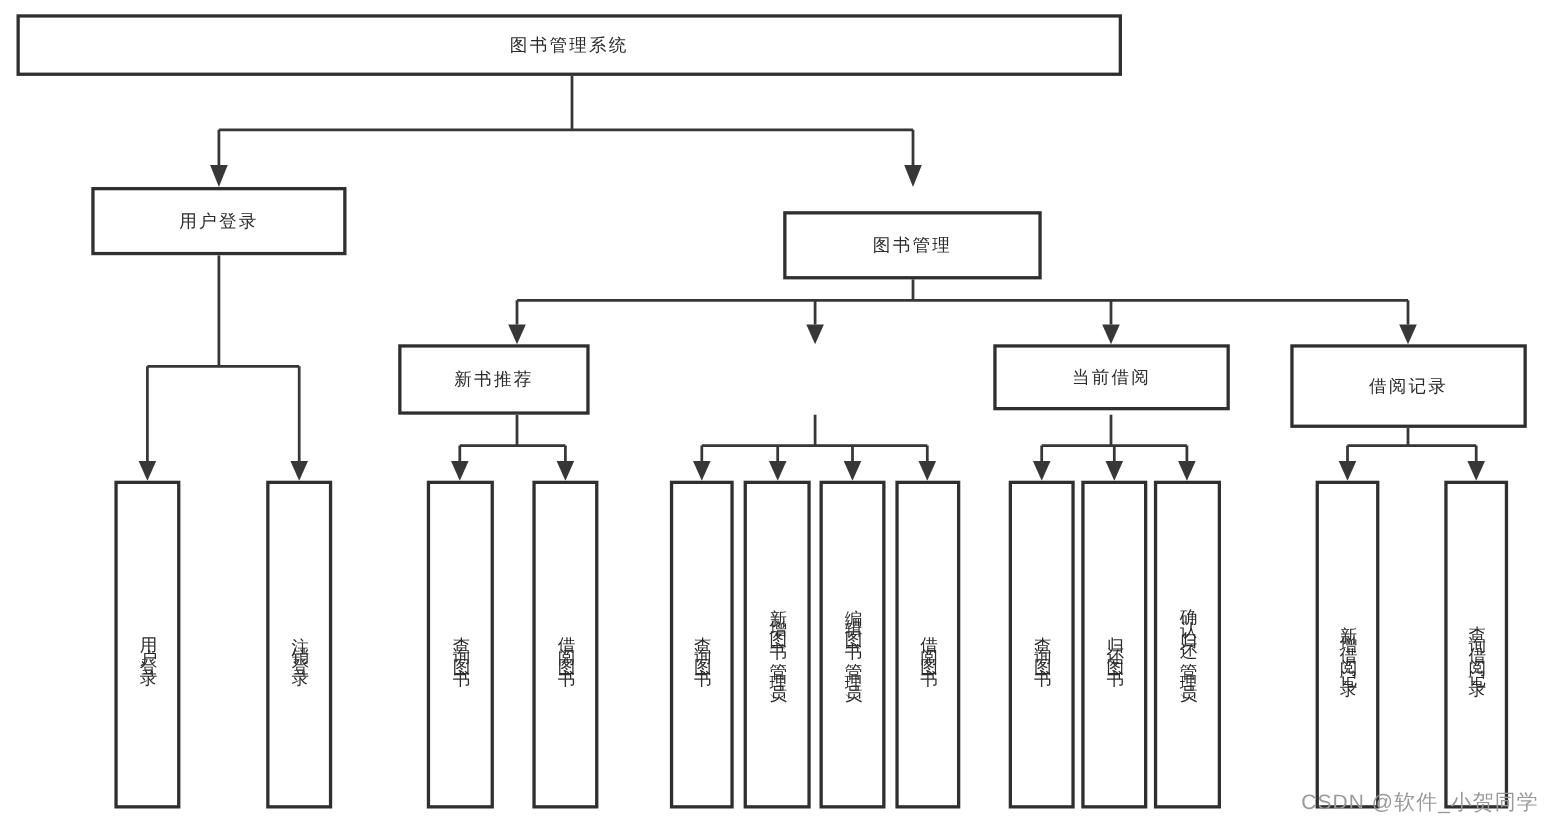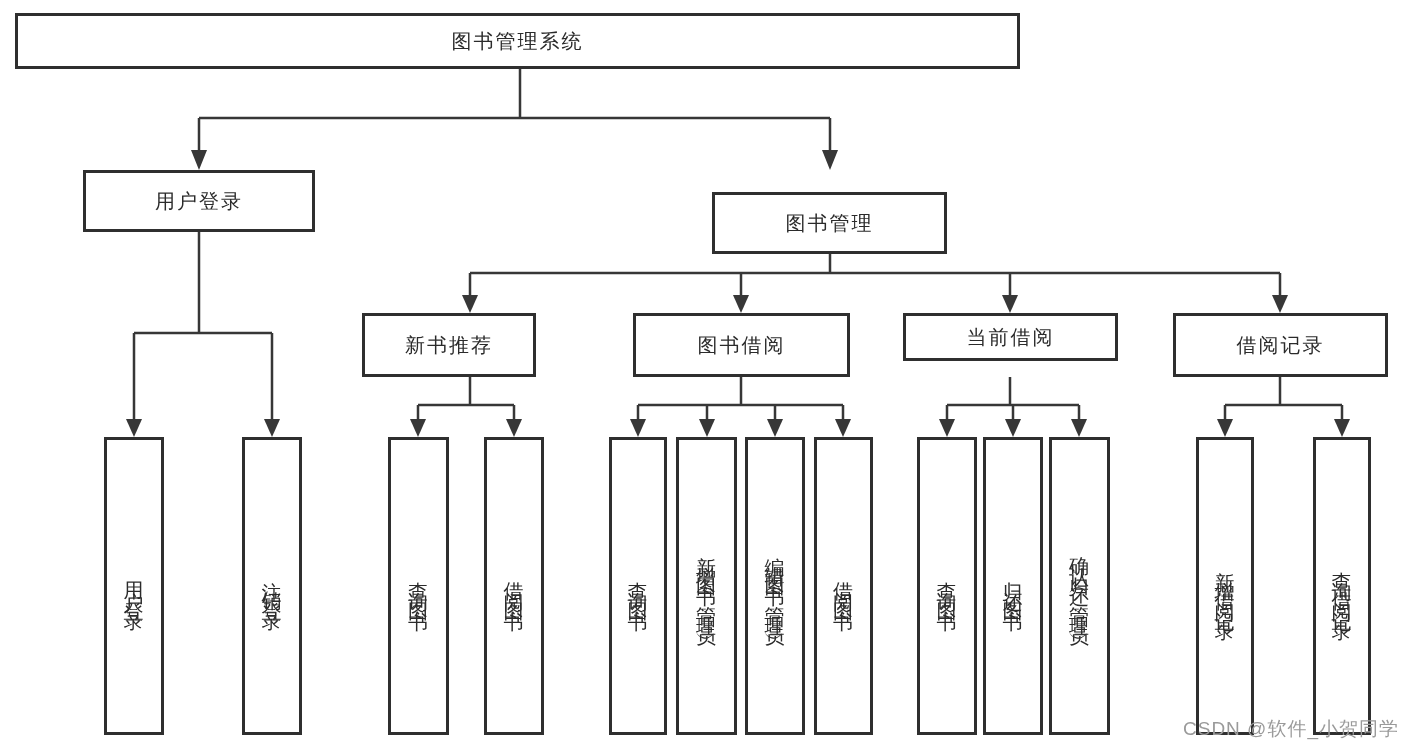--- a/index.html
+++ b/index.html
@@ -20,40 +20,40 @@
   .node {
     position: absolute;
     box-sizing: border-box;
     background: #ffffff;
     border: 3px solid #2f2f2f;
     color: #2b2b2b;
     display: flex;
     align-items: center;
     justify-content: center;
     z-index: 2;
-    font-size: 20px;
+    font-size: 16px;
     letter-spacing: 2px;
     white-space: nowrap;
   }
   .node.vert {
     writing-mode: vertical-rl;
     text-orientation: mixed;
     letter-spacing: 10px;
     white-space: normal;
     line-height: 1;
     padding: 10px 0;
   }
   
   #n-root   { left: 15px;   top: 13px;  width: 1005px; height: 56px; }
   #n-login  { left: 83px;   top: 170px; width: 232px;  height: 62px; }
   #n-mgmt   { left: 712px;  top: 170px; width: 235px;  height: 62px; margin-top: 22px; }
   #n-newrec { left: 362px;  top: 313px; width: 174px;  height: 64px; }
   #n-borrow { left: 633px;  top: 313px; width: 217px;  height: 64px; }
-  #n-curr   { left: 903px;  top: 313px; width: 215px;  height: 48px; }
-  #n-record { left: 1173px; top: 313px; width: 215px;  height: 64px; }
+  #n-curr   { left: 903px;  top: 313px; width: 215px;  height: 60px; }
+  #n-record { left: 1173px; top: 313px; width: 215px;  height: 76px; }
   
   .leaf { top: 437px; height: 298px; }
   #l-user-login    { left: 104px;  width: 60px; }
   #l-logout        { left: 242px;  width: 60px; }
   #l-nr-query      { left: 388px;  width: 61px; }
   #l-nr-borrow     { left: 484px;  width: 60px; }
   #l-bb-query      { left: 609px;  width: 58px; }
   #l-bb-add        { left: 676px;  width: 61px; }
   #l-bb-edit       { left: 745px;  width: 60px; }
   #l-bb-borrow     { left: 814px;  width: 59px; }
@@ -121,21 +121,20 @@
       <polygon points="1334,419 1350,419 1342,437"></polygon>
     </g>
   </svg>
 
   <div class="node" id="n-root">图书管理系统</div>
 
   <div class="node" id="n-login">用户登录</div>
   <div class="node" id="n-mgmt">图书管理</div>
 
   <div class="node" id="n-newrec">新书推荐</div>
-  <div class="node" id="n-borrow">图书借阅</div>
   <div class="node" id="n-curr">当前借阅</div>
   <div class="node" id="n-record">借阅记录</div>
 
   <div class="node vert leaf" id="l-user-login">用户登录</div>
   <div class="node vert leaf" id="l-logout">注销登录</div>
 
   <div class="node vert leaf" id="l-nr-query">查询图书</div>
   <div class="node vert leaf" id="l-nr-borrow">借阅图书</div>
 
   <div class="node vert leaf" id="l-bb-query">查询图书</div>

